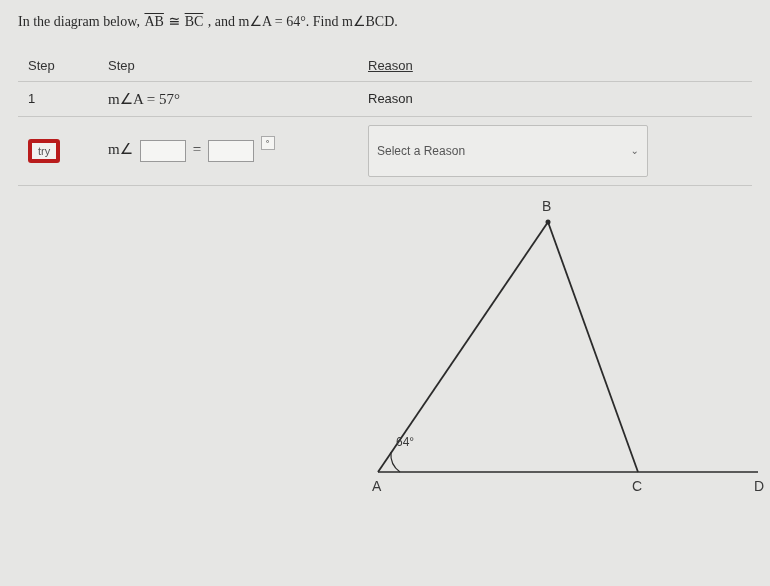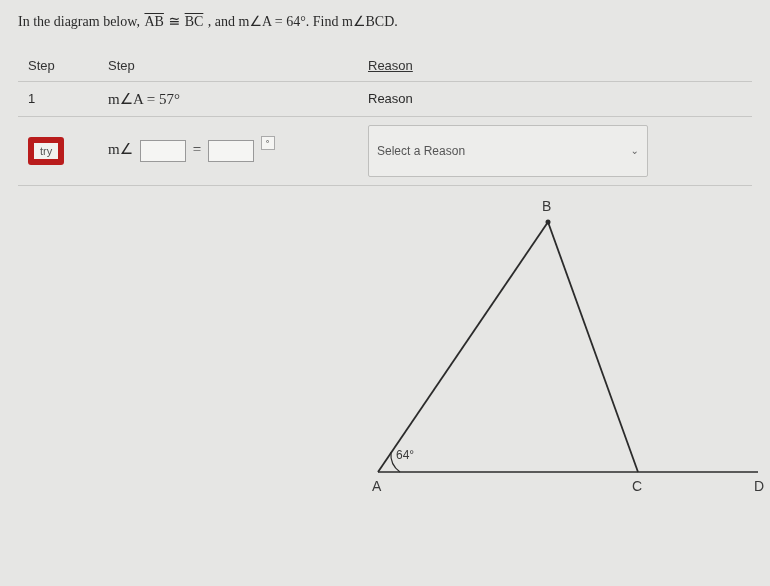--- a/index.html
+++ b/index.html
@@ -39,21 +39,21 @@
     font-weight: 400;
     color: #333;
     background: transparent;
   }
   .col-step { width: 80px; }
   .col-angle { width: 260px; }
   .col-reason { width: auto; text-decoration: underline; }
   .math { font-family: Georgia, serif; font-size: 15px; }
   .try-btn {
     display: inline-block;
-    border: 6px solid #b91c1c;
+    border: 4px solid #b91c1c;
     border-radius: 3px;
     background: #f2f2f0;
     padding: 2px 6px;
     font-size: 11px;
     color: #555;
     margin-right: 6px;
   }
   .blank-box {
     display: inline-block;
     width: 46px;
@@ -162,14 +162,14 @@
     <line x1="210" y1="30" x2="300" y2="280" stroke="#2b2b2b" stroke-width="1.8"></line>
 
     <path d="M 62 280 A 22 22 0 0 1 53 260" fill="none" stroke="#2b2b2b" stroke-width="1.2"></path>
 
     <circle cx="210" cy="30" r="2.5" fill="#2b2b2b"></circle>
   </svg>
   <div class="lbl" style="left:204px; top:6px;">B</div>
   <div class="lbl" style="left:34px; top:286px;">A</div>
   <div class="lbl" style="left:294px; top:286px;">C</div>
   <div class="lbl" style="left:416px; top:286px;">D</div>
-  <div class="lbl" style="left:58px; top:256px; font-size:12px;">64°</div>
+  <div class="lbl" style="left:58px; top:243px; font-size:12px;">64°</div>
 </div>
 
 </body></html>

